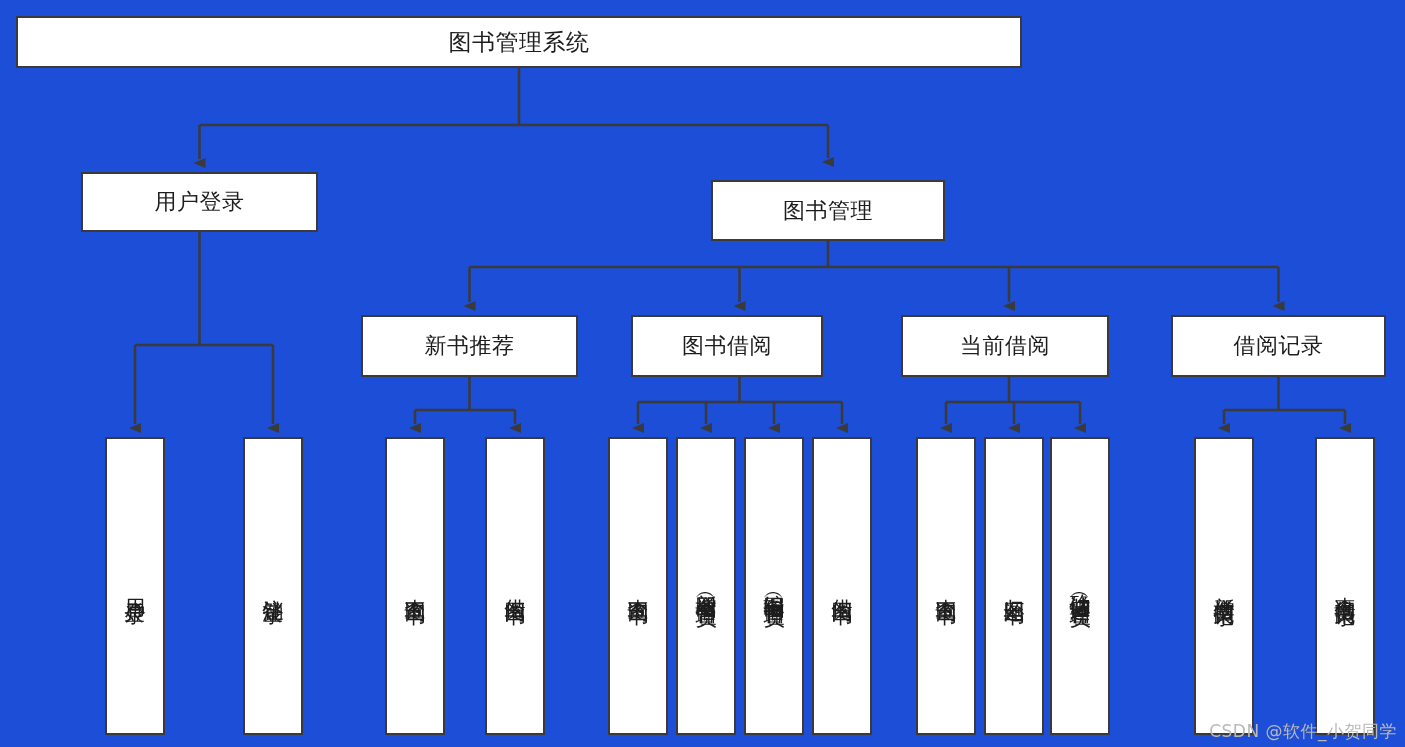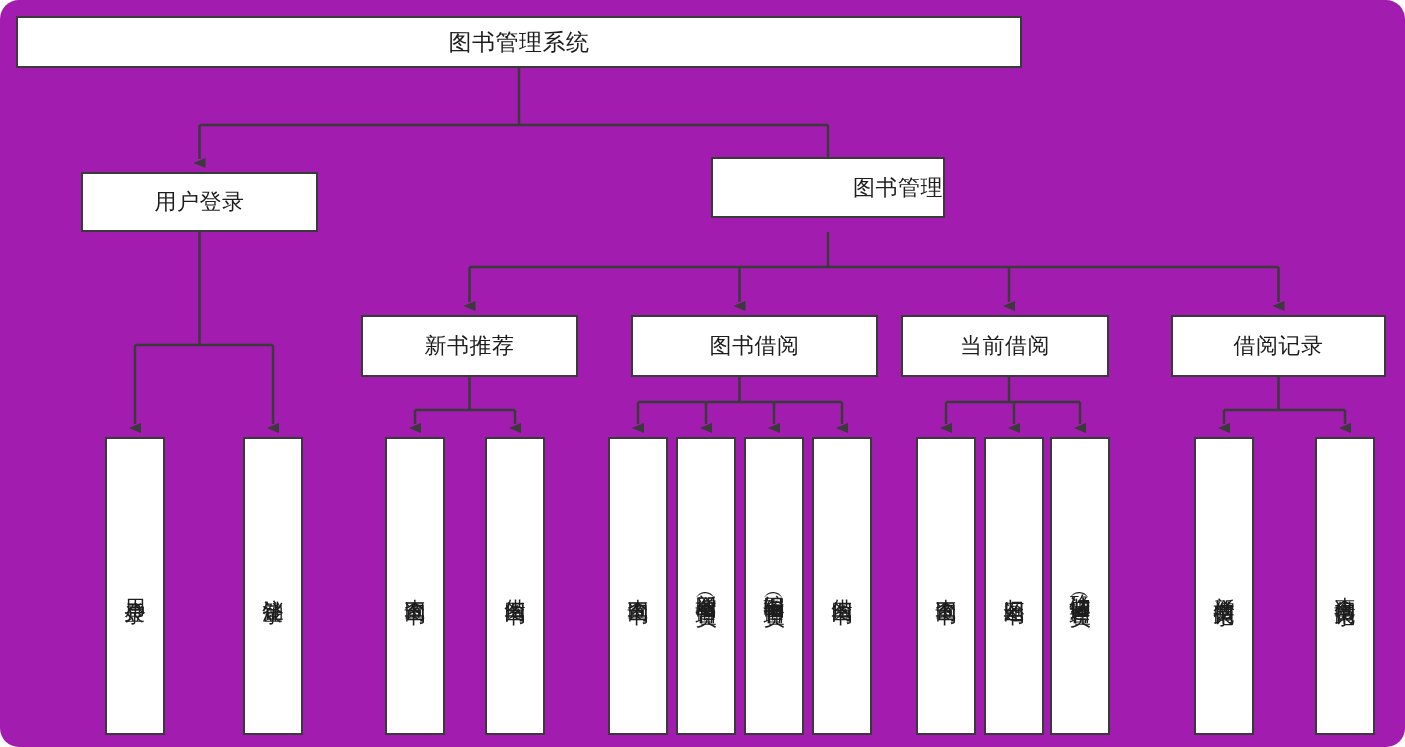--- a/index.html
+++ b/index.html
@@ -7,23 +7,22 @@
     padding: 0;
     background: #ffffff;
   }
   body {
     font-family: "DejaVu Sans", "Liberation Sans", sans-serif;
   }
   #canvas {
     position: relative;
     width: 1405px;
     height: 747px;
-    background: #a21caf;
+    background: #1d4ed8;
     overflow: hidden;
-    border-radius: 19px;
   }
   #edges {
     position: absolute;
     left: 0;
     top: 0;
     width: 1405px;
     height: 747px;
   }
   .node {
     position: absolute;
@@ -107,27 +106,27 @@
       </g>
   </svg>
 
   <div id="nodes-layer">
       <div class="node root" style="left: 16px; top: 16px; width: 1006px; height: 52px;">
         <span class="label">图书管理系统</span>
       </div>
       <div class="node" style="left: 81px; top: 172px; width: 237px; height: 60px;">
         <span class="label">用户登录</span>
       </div>
-      <div class="node" style="left: 711px; top: 157px; width: 234px; height: 61px; justify-content: flex-end;">
+      <div class="node" style="left: 711px; top: 180px; width: 234px; height: 61px;">
         <span class="label">图书管理</span>
       </div>
       <div class="node" style="left: 361px; top: 315px; width: 217px; height: 62px; text-align: right;">
         <span class="label">新书推荐</span>
       </div>
-      <div class="node" style="left: 631px; top: 315px; width: 247px; height: 62px;">
+      <div class="node" style="left: 631px; top: 315px; width: 192px; height: 62px;">
         <span class="label">图书借阅</span>
       </div>
       <div class="node" style="left: 901px; top: 315px; width: 208px; height: 62px;">
         <span class="label">当前借阅</span>
       </div>
       <div class="node" style="left: 1171px; top: 315px; width: 215px; height: 62px;">
         <span class="label">借阅记录</span>
       </div>
       <div class="node vertical" style="left: 105px; top: 437px; width: 60px; height: 298px;">
         <span class="label">用户登录</span>
@@ -163,13 +162,14 @@
         <span class="label">确认归还（管理员）</span>
       </div>
       <div class="node vertical" style="left: 1194px; top: 437px; width: 60px; height: 298px;">
         <span class="label">新增借阅记录</span>
       </div>
       <div class="node vertical" style="left: 1315px; top: 437px; width: 60px; height: 298px;">
         <span class="label">查询借阅记录</span>
       </div>
     </div>
 
+  <div id="watermark">CSDN @软件_小贺同学</div>
 </div>
 
 </body></html>

